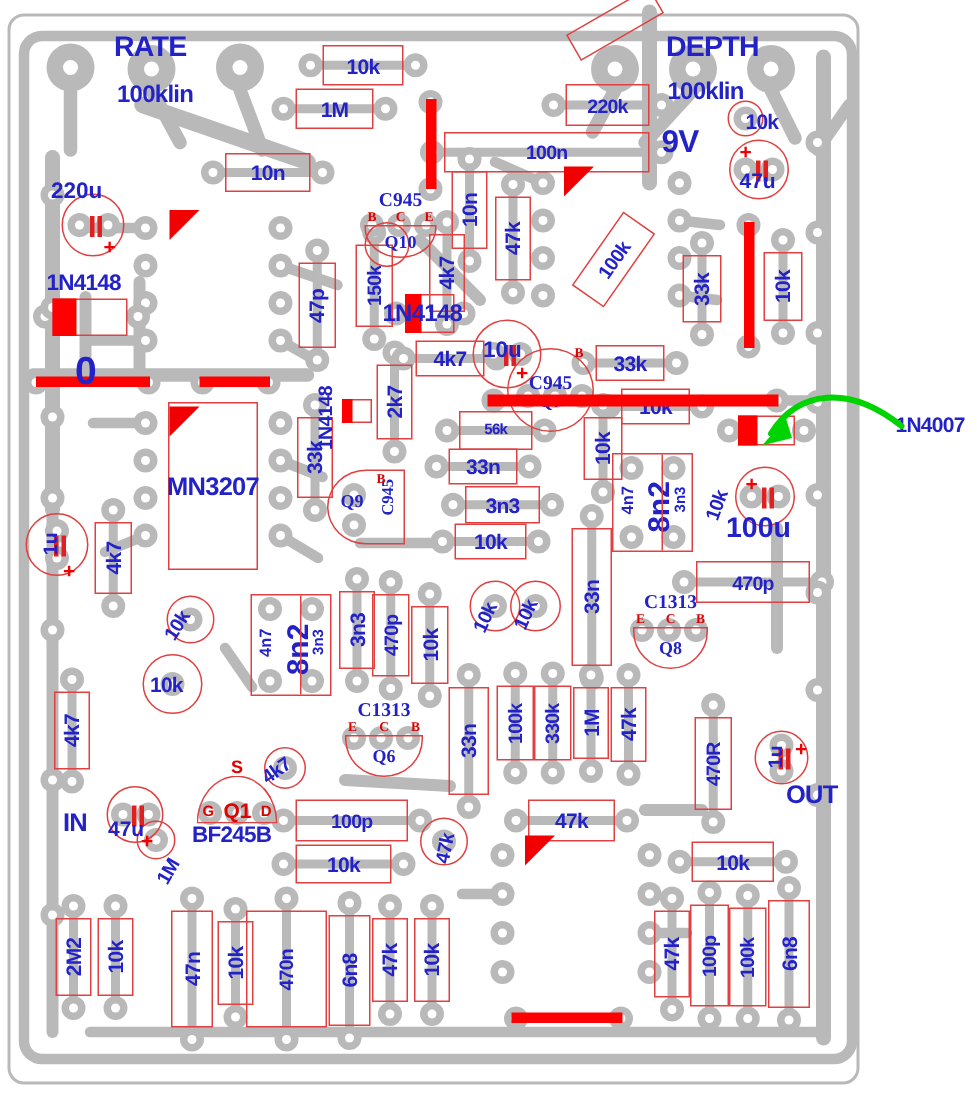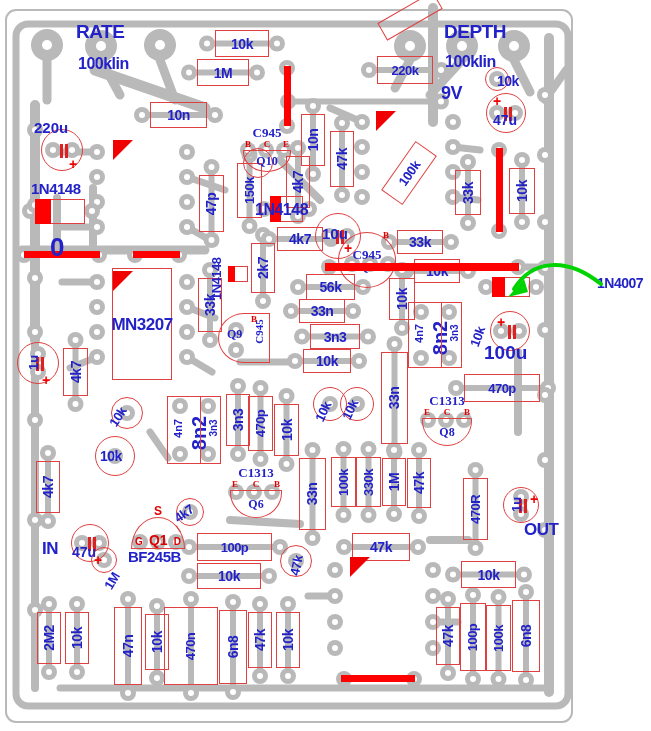--- a/index.html
+++ b/index.html
@@ -572,20 +572,23 @@
     </svg>
     <div class="comp" style="left: 215px; top: 30px; width: 54px; height: 27px;">
       <span class="l" style="font-size: 14px;">10k</span>
     </div>
     <div class="comp" style="left: 197px; top: 59px; width: 52px; height: 27px;">
       <span class="l" style="font-size: 14px;">1M</span>
     </div>
     <div class="comp" style="left: 377px; top: 56px; width: 56px; height: 28px;">
       <span class="l" style="font-size: 13px;">220k</span>
     </div>
+    <div class="comp" style="left: 296px; top: 88px; width: 137px; height: 27px;">
+      <span class="l" style="font-size: 13px;">100n</span>
+    </div>
     <div class="comp" style="left: 150px; top: 102px; width: 57px; height: 26px;">
       <span class="l" style="font-size: 14px;">10n</span>
     </div>
     <div class="comp vert" style="left: 301px; top: 114px; width: 24px; height: 52px;">
       <span class="l" style="font-size: 14px; transform: rotate(-90deg);">10n</span>
     </div>
     <div class="comp vert" style="left: 330px; top: 131px; width: 24px; height: 56px;">
       <span class="l" style="font-size: 14px; transform: rotate(-90deg);">47k</span>
     </div>
     <div class="comp vert" style="left: 286px; top: 156px; width: 24px; height: 52px;">
@@ -615,21 +618,21 @@
     <div class="comp vert" style="left: 251px; top: 243px; width: 24px; height: 50px;">
       <span class="l" style="font-size: 14px; transform: rotate(-90deg);">2k7</span>
     </div>
     <div class="comp" style="left: 277px; top: 227px; width: 46px; height: 24px;">
       <span class="l" style="font-size: 14px;">4k7</span>
     </div>
     <div class="comp" style="left: 397px; top: 230px; width: 46px; height: 24px;">
       <span class="l" style="font-size: 14px;">33k</span>
     </div>
     <div class="comp" style="left: 306px; top: 274px; width: 49px; height: 26px;">
-      <span class="l" style="font-size: 14px;">56k</span>
+      <span class="l" style="font-size: 10px;">56k</span>
     </div>
     <div class="comp" style="left: 414px; top: 259px; width: 46px; height: 24px;">
       <span class="l" style="font-size: 14px;">10k</span>
     </div>
     <div class="comp" style="left: 299px; top: 299px; width: 46px; height: 24px;">
       <span class="l" style="font-size: 14px;">33n</span>
     </div>
     <div class="comp" style="left: 310px; top: 324px; width: 50px; height: 25px;">
       <span class="l" style="font-size: 14px;">3n3</span>
     </div>
@@ -864,21 +867,21 @@
           <span style="color: rgb(224, 0, 0); font-weight: bold; font-size: 10px; line-height: 1;">G</span>
           <span style="color: rgb(224, 0, 0); font-weight: bold; font-size: 14px; line-height: 1;">Q1</span>
           <span style="color: rgb(224, 0, 0); font-weight: bold; font-size: 10px; line-height: 1;">D</span>
         </div>
       </div>
     </div>
     <div class="ann" style="left: 76px; top: 22px; font-size: 19px;">RATE</div>
     <div class="ann" style="left: 78px; top: 56px; font-size: 16px;">100klin</div>
     <div class="ann" style="left: 444px; top: 22px; font-size: 19px;">DEPTH</div>
     <div class="ann" style="left: 445px; top: 54px; font-size: 16px;">100klin</div>
-    <div class="ann" style="left: 441px; top: 84px; font-size: 18px;">9V</div>
+    <div class="ann" style="left: 441px; top: 84px; font-size: 21px;">9V</div>
     <div class="ann" style="left: 42px; top: 540px; font-size: 17px;">IN</div>
     <div class="ann" style="left: 524px; top: 521px; font-size: 17px;">OUT</div>
     <div class="ann" style="left: 597px; top: 276px; font-size: 14px;">1N4007</div>
     <div class="ann" style="left: 50px; top: 234px; font-size: 26px;">0</div>
     <div class="ann" style="left: 497px; top: 74px; font-size: 14px;">10k</div>
     <div class="ann" style="left: 31px; top: 181px; font-size: 15px;">1N4148</div>
     <div class="ann" style="left: 255px; top: 202px; font-size: 16px;">1N4148</div>
     <div class="ann" style="left: 210px; top: 300px; font-size: 13px; transform-origin: 0px 0px; transform: rotate(-90deg);">1N4148</div>
     <div class="ann" style="left: 172px; top: 514px; font-size: 13px; transform-origin: 0px 0px; transform: rotate(-35deg);">4k7</div>
     <div class="ann" style="left: 102px; top: 585px; font-size: 13px; transform-origin: 0px 0px; transform: rotate(-60deg);">1M</div>

